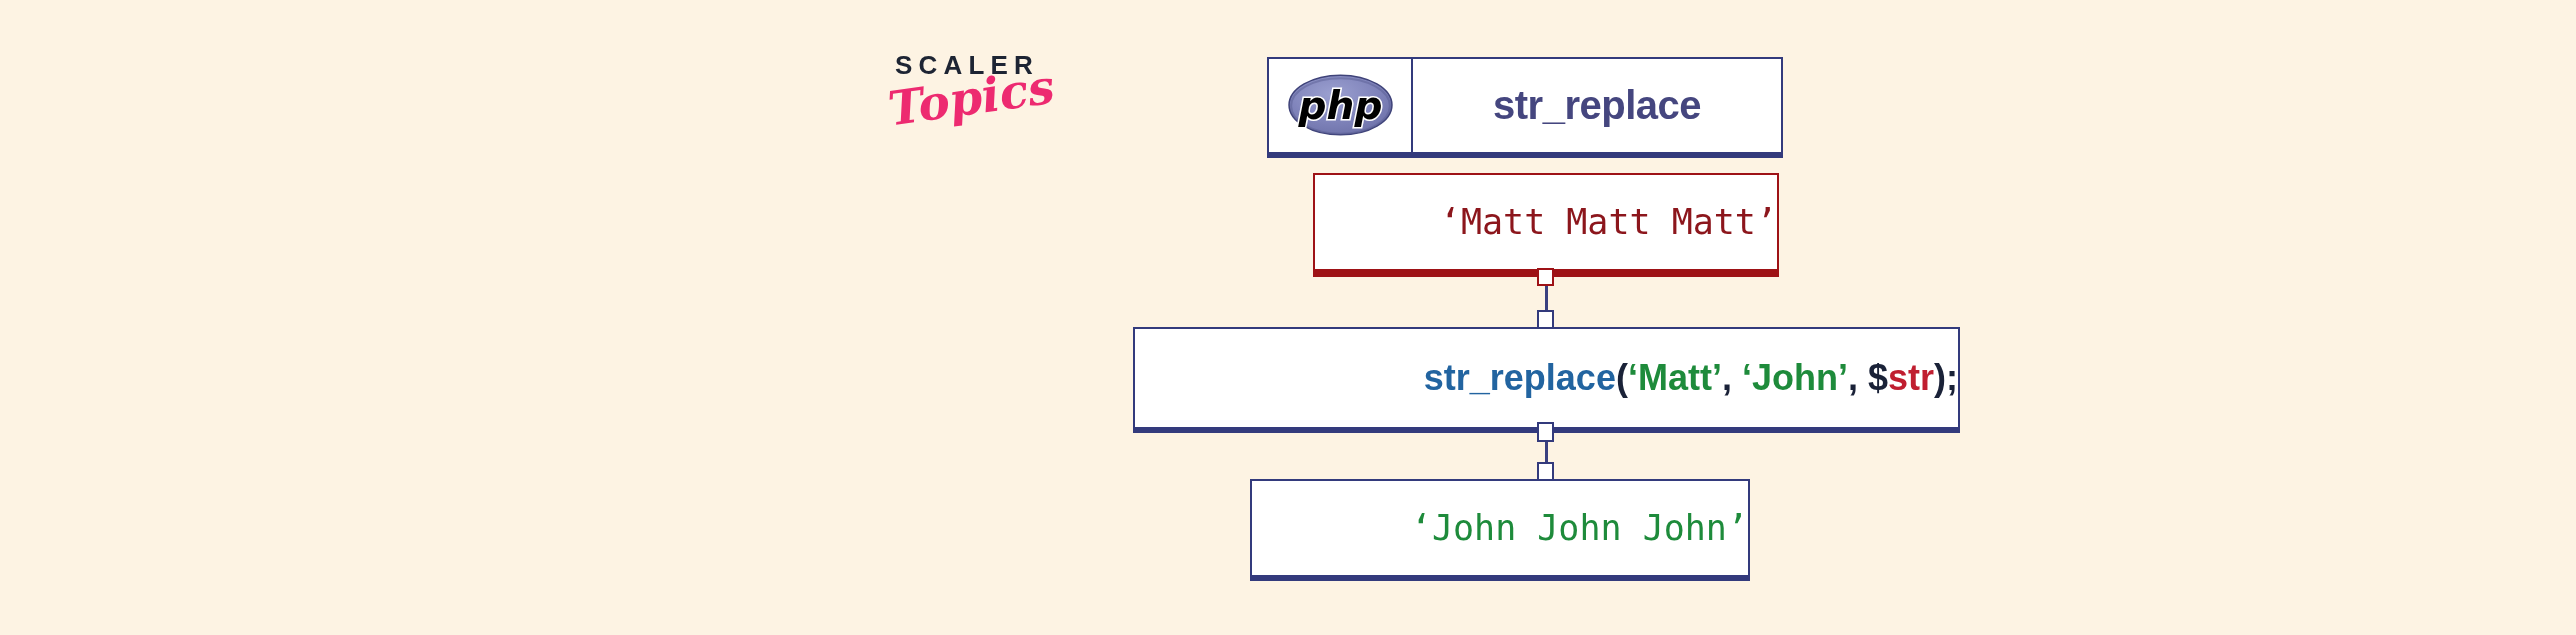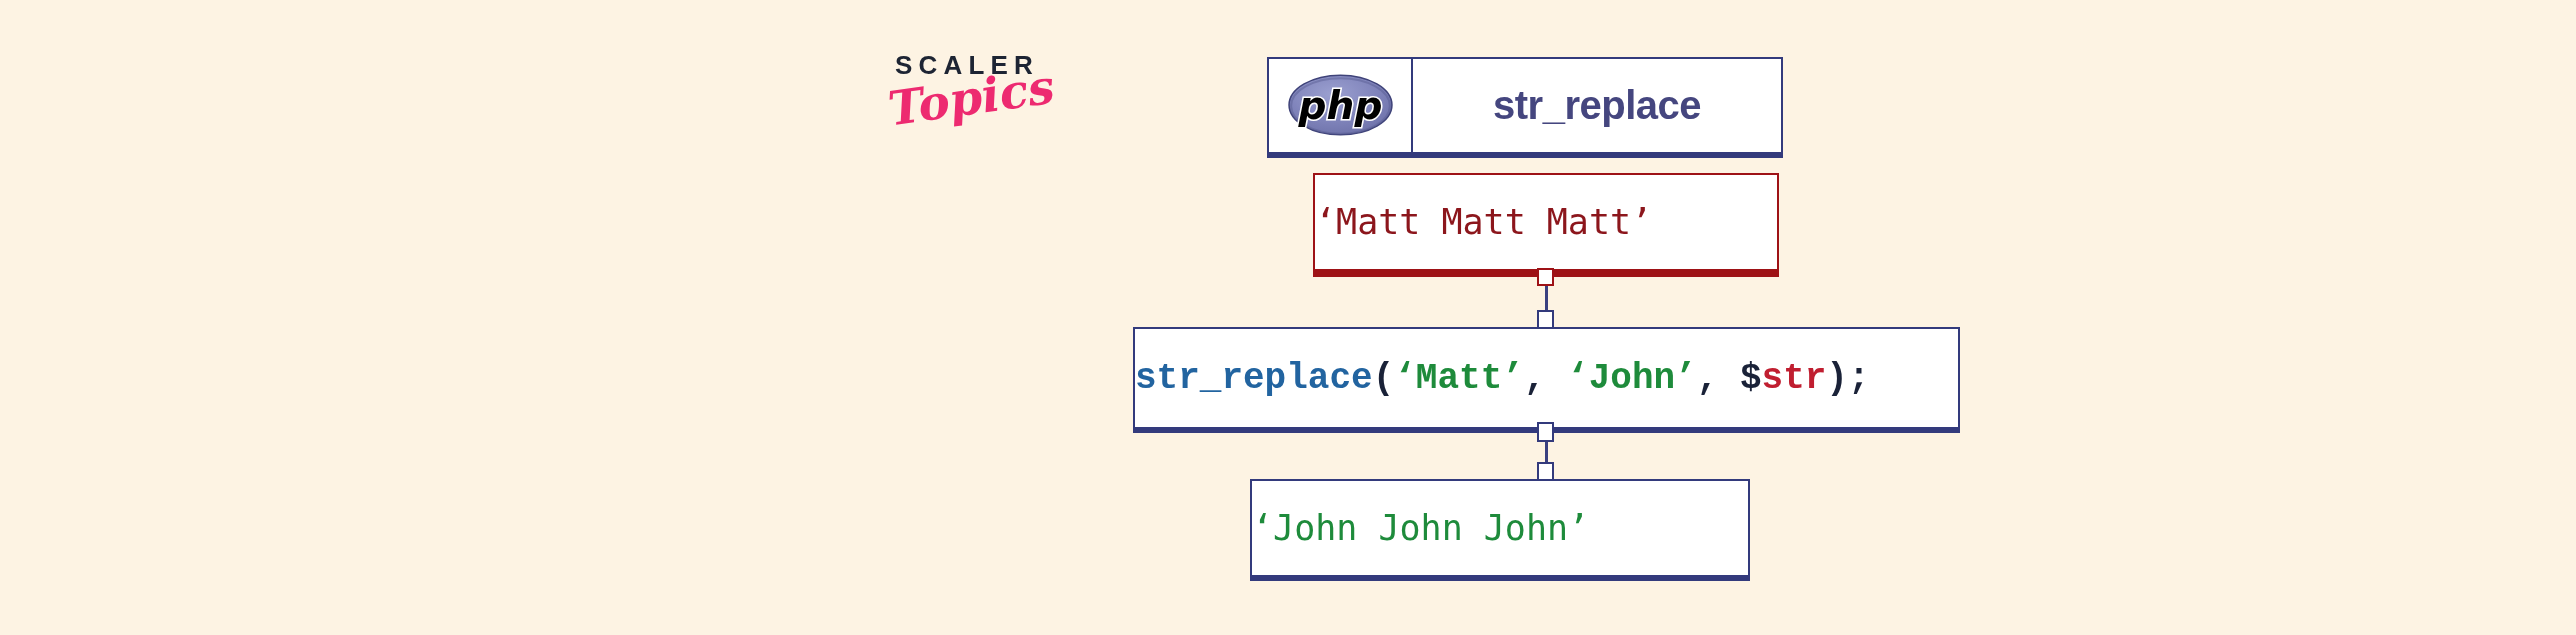--- a/index.html
+++ b/index.html
@@ -21,40 +21,40 @@
     position:absolute;left:-7.2px;top:19.6px;
     font-family:"DejaVu Serif", serif;
     font-style:italic;font-weight:bold;font-size:47px;
     color:#ed2a70;
     transform:rotate(-8deg);
     white-space:nowrap;
   }
   
   .node{
     position:absolute;box-sizing:border-box;background:#ffffff;
-    display:flex;align-items:center;justify-content:flex-start;z-index:2;
+    display:flex;align-items:center;justify-content:flex-end;z-index:2;
   }
   .navy{border:2.1px solid #333a7c;border-bottom-width:6.7px;}
   
   .header-box{left:1267px;top:57px;width:516px;height:101px;
     border:2.1px solid #333a7c;border-bottom-width:6.2px;padding:0;justify-content:flex-start;}
   .header-left{width:144px;height:100%;display:flex;align-items:center;justify-content:center;
     border-right:2.1px solid #333a7c;box-sizing:border-box;flex:0 0 auto;}
   .header-right{flex:1 1 auto;display:flex;align-items:center;justify-content:center;height:100%;}
   .header-title{
     font-family:"Liberation Sans", sans-serif;font-weight:bold;
     font-size:40px;letter-spacing:-0.5px;color:#45467f;white-space:nowrap;
   }
   
   .matt-box{left:1313px;top:173px;width:466px;height:104px;
     border:2.1px solid #9e1216;border-bottom-width:8.2px;}
   .matt-text{font-family:"DejaVu Sans Mono", monospace;font-size:35px;color:#8c161c;white-space:pre;}
   
   .code-box{left:1133px;top:327px;width:827px;height:106px;}
-  .code-line{font-family:Liberation Mono, monospace;font-weight:bold;font-size:36px;white-space:pre;}
+  .code-line{font-family:Liberation Sans, sans-serif;font-weight:bold;font-size:36px;white-space:pre;}
   
   .john-box{left:1250px;top:479px;width:500px;height:102px;}
   .john-text{font-family:"DejaVu Sans Mono", monospace;font-size:35px;color:#1e8b3b;white-space:pre;}
   
   .port{position:absolute;box-sizing:border-box;background:#ffffff;z-index:6;}
   .port-navy{border:2.1px solid #333a7c;}
   .port-red{border:2.1px solid #9e1216;}
   .port-m {left:1537px;top:268px;width:16.5px;height:17.5px;}
   .port-c1{left:1537px;top:310px;width:16.5px;height:18.5px;}
   .port-c2{left:1537px;top:422px;width:16.5px;height:19.6px;}

